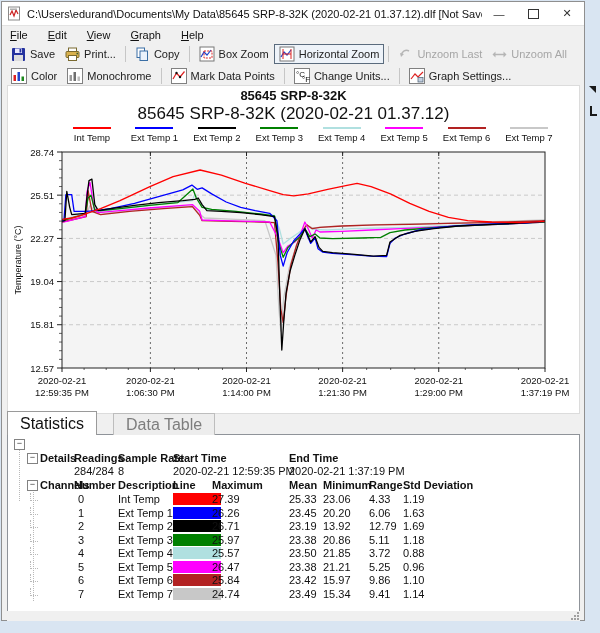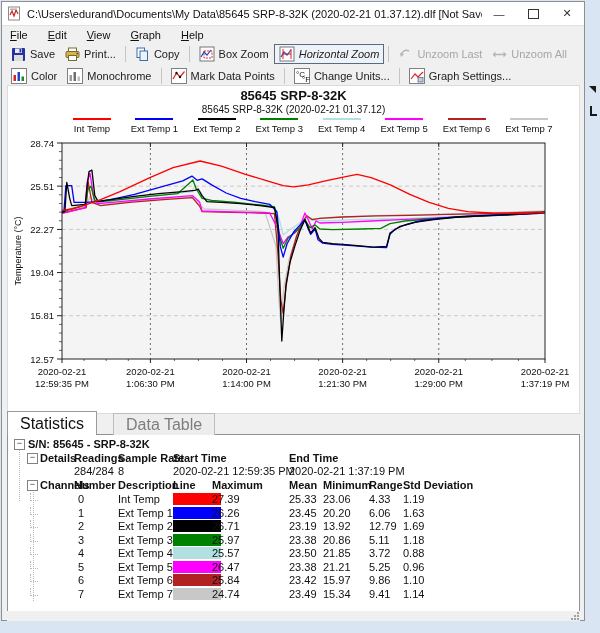--- a/index.html
+++ b/index.html
@@ -12,30 +12,30 @@
   .winbtn{width:34px;height:23px;display:flex;align-items:center;justify-content:center;font-size:11px;color:#333;}
   .maxbox{width:9px;height:8px;border:1px solid #333;display:inline-block;}
 
   
   .menubar{display:flex;align-items:center;height:17px;padding-left:8px;gap:20px;font-size:11px;color:#111;background:#f0f0f0;}
   .menu-item{cursor:default;}
 
   
   .toolbar{display:flex;align-items:center;height:22px;padding-left:4px;font-size:11px;color:#222;background:#f0f0f0;}
   .tbtn{display:flex;align-items:center;gap:4px;padding:1px 4px;border:1px solid transparent;white-space:nowrap;}
-  .tbtn.pressed{border:1px solid #5a6b7d;background:#eef3f9;font-style:italic;}
+  .tbtn.pressed{border:1px solid #5a6b7d;background:#eef3f9;}
   .tbtn.disabled{color:#a6a6a6;}
   .tsep{width:1px;height:16px;background:#c6c6c6;margin:0 4px;}
   .icon16{width:16px;height:16px;flex:0 0 16px;}
   .icon15{width:15px;height:15px;flex:0 0 15px;}
 
   
   .chart-panel{position:absolute;left:5px;top:83px;width:573px;height:329px;background:#ffffff;border:1px solid #dcdcdc;box-sizing:border-box;}
   .chart-title{margin-top:2px;text-align:center;font-size:13px;font-weight:bold;color:#111;}
-  .chart-subtitle{text-align:center;font-size:10px;color:#111;margin-top:1px;}
+  .chart-subtitle{text-align:center;font-size:17px;color:#111;margin-top:1px;}
   .legend{display:flex;justify-content:space-between;padding:3px 22px 0 56px;}
   .legend-item{display:flex;flex-direction:column;align-items:center;width:56px;}
   .legend-bar{width:38px;height:2px;display:block;}
   .legend-label{font-size:9.5px;color:#111;margin-top:3px;white-space:nowrap;}
   .plot-wrap{margin-top:1px;}
 
   
   .tabs{position:absolute;left:5px;top:412px;display:flex;align-items:flex-end;height:21px;}
   .tab{font-size:16px;padding:3px 12px 2px 12px;border:1px solid #9a9a9a;border-bottom:none;background:#fff;color:#111;position:relative;z-index:2;}
   .tab.inactive{background:#ededed;color:#7d7d7d;border-color:#bdbdbd;margin-left:16px;padding:2px 12px 1px 12px;z-index:1;}
@@ -338,21 +338,20 @@
       <div class="tab">Statistics</div>
       <div class="tab inactive">Data Table</div>
     </div>
 
     <div class="stats-panel">
       <div class="vline" style="left:11px;top:14px;height:52px;"></div>
       <div class="vline" style="left:25px;top:54px;height:112px;"></div>
 
       <div class="srow" style="top:3px;">
         <span class="treebox" style="left:6px;">−</span>
-        <span class="b" style="left:20px;">S/N: 85645 - SRP-8-32K</span>
       </div>
 
       <div class="srow" style="top:17px;">
         <span class="treebox" style="left:19px;">−</span>
         <span class="lab b">Details</span>
         <span class="c1 b">Readings</span>
         <span class="c2 b">Sample Rate</span>
         <span class="c3 b">Start Time</span>
         <span class="c5 b">End Time</span>
       </div>

